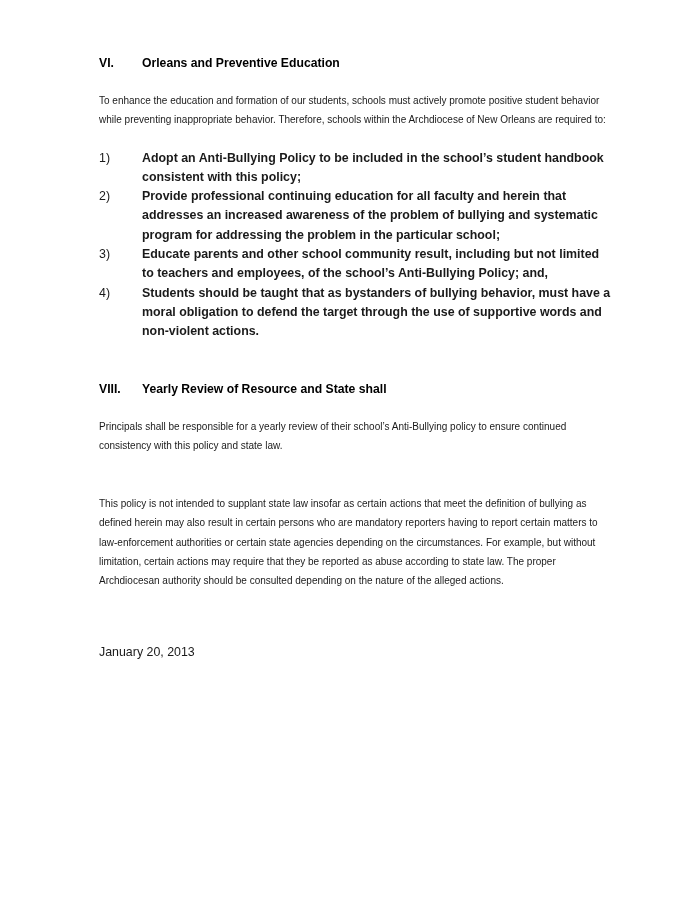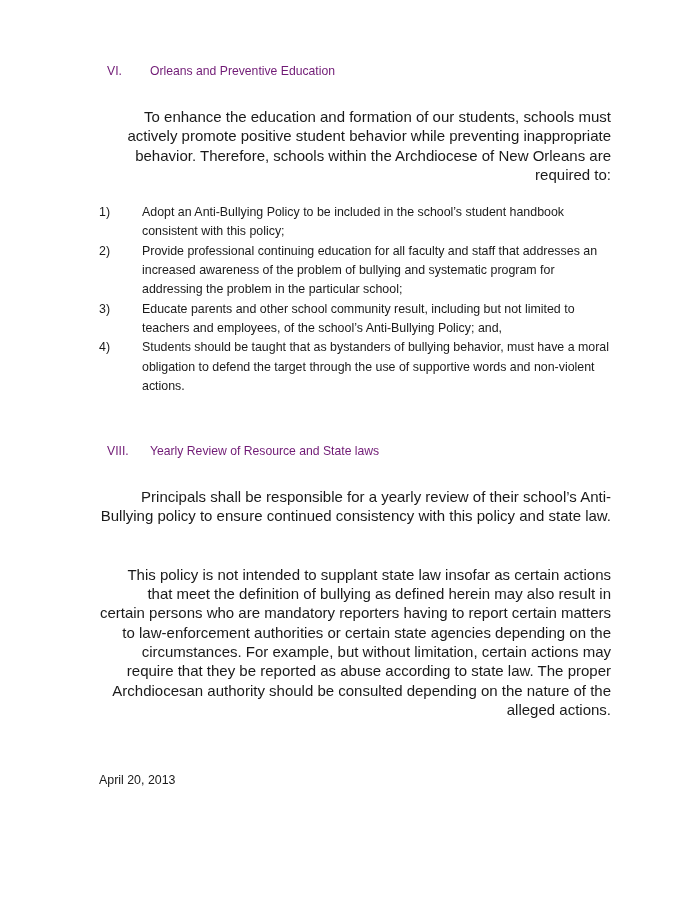--- a/index.html
+++ b/index.html
@@ -19,60 +19,61 @@
   .content {
     position: absolute;
     left: 99px;
     top: 55px;
     width: 512px;
   }
 
   
   .section-heading {
     display: flex;
-    font-weight: normal;
+    font-weight: bold;
     font-size: 12.2px;
     line-height: 17px;
-    color: #701a75;
-    margin: 8px;
+    color: #000000;
+    margin: 0;
   }
   .section-heading .num {
     width: 43px;
     flex: 0 0 43px;
   }
   .section-heading .title {
     flex: 1 1 auto;
   }
 
   
   .para {
-    font-size: 15px;
+    font-size: 10px;
     line-height: 19.3px;
     margin: 0;
-    text-align: right;
+    text-align: left;
     color: #1a1a1a;
   }
 
   
   .numlist {
     margin: 0;
     padding: 0;
   }
   .numlist .item {
     display: flex;
     font-size: 12.4px;
     line-height: 19.3px;
     color: #1a1a1a;
   }
   .numlist .item .marker {
     width: 43px;
     flex: 0 0 43px;
   }
   .numlist .item .text {
     flex: 1 1 auto;
+    font-weight: bold;
   }
 
   
   .gap-intro   { height: 19px; }
   .gap-list    { height: 19px; }
   .gap-after   { height: 19px; }
   .gap-heading { height: 20px; }
   .gap-date    { height: 52px; }
 
   .date-line {
@@ -98,51 +99,51 @@
 
     <div class="gap-list"></div>
 
     <div class="numlist">
       <div class="item">
         <span class="marker">1)</span>
         <span class="text">Adopt an Anti-Bullying Policy to be included in the school’s student handbook consistent with this policy;</span>
       </div>
       <div class="item">
         <span class="marker">2)</span>
-        <span class="text">Provide professional continuing education for all faculty and staff that addresses an increased awareness of the problem of bullying and systematic program for addressing the problem in the particular school;</span>
+        <span class="text">Provide professional continuing education for all faculty and herein that addresses an increased awareness of the problem of bullying and systematic program for addressing the problem in the particular school;</span>
       </div>
       <div class="item">
         <span class="marker">3)</span>
         <span class="text">Educate parents and other school community result, including but not limited to teachers and employees, of the school’s Anti-Bullying Policy; and,</span>
       </div>
       <div class="item">
         <span class="marker">4)</span>
         <span class="text">Students should be taught that as bystanders of bullying behavior, must have a moral obligation to defend the target through the use of supportive words and non-violent actions.</span>
       </div>
     </div>
 
     <div class="gap-after"></div>
 
 
     <div class="gap-heading"></div>
 
     <div class="section-heading">
       <span class="num">VIII.</span>
-      <span class="title">Yearly Review of Resource and State laws</span>
+      <span class="title">Yearly Review of Resource and State shall</span>
     </div>
 
     <div class="gap-intro"></div>
 
     <p class="para">Principals shall be responsible for a yearly review of their school’s Anti-Bullying policy to ensure continued consistency with this policy and state law.</p>
 
     <div class="gap-heading"></div>
 
 
     <div class="gap-intro"></div>
 
     <p class="para">This policy is not intended to supplant state law insofar as certain actions that meet the definition of bullying as defined herein may also result in certain persons who are mandatory reporters having to report certain matters to law-enforcement authorities or certain state agencies depending on the circumstances.  For example, but without limitation, certain actions may require that they be reported as abuse according to state law.  The proper Archdiocesan authority should be consulted depending on the nature of the alleged actions.</p>
 
     <div class="gap-date"></div>
 
-    <div class="date-line">April 20, 2013</div>
+    <div class="date-line">January 20, 2013</div>
 
   </div>
 </div>
 
 </body></html>

